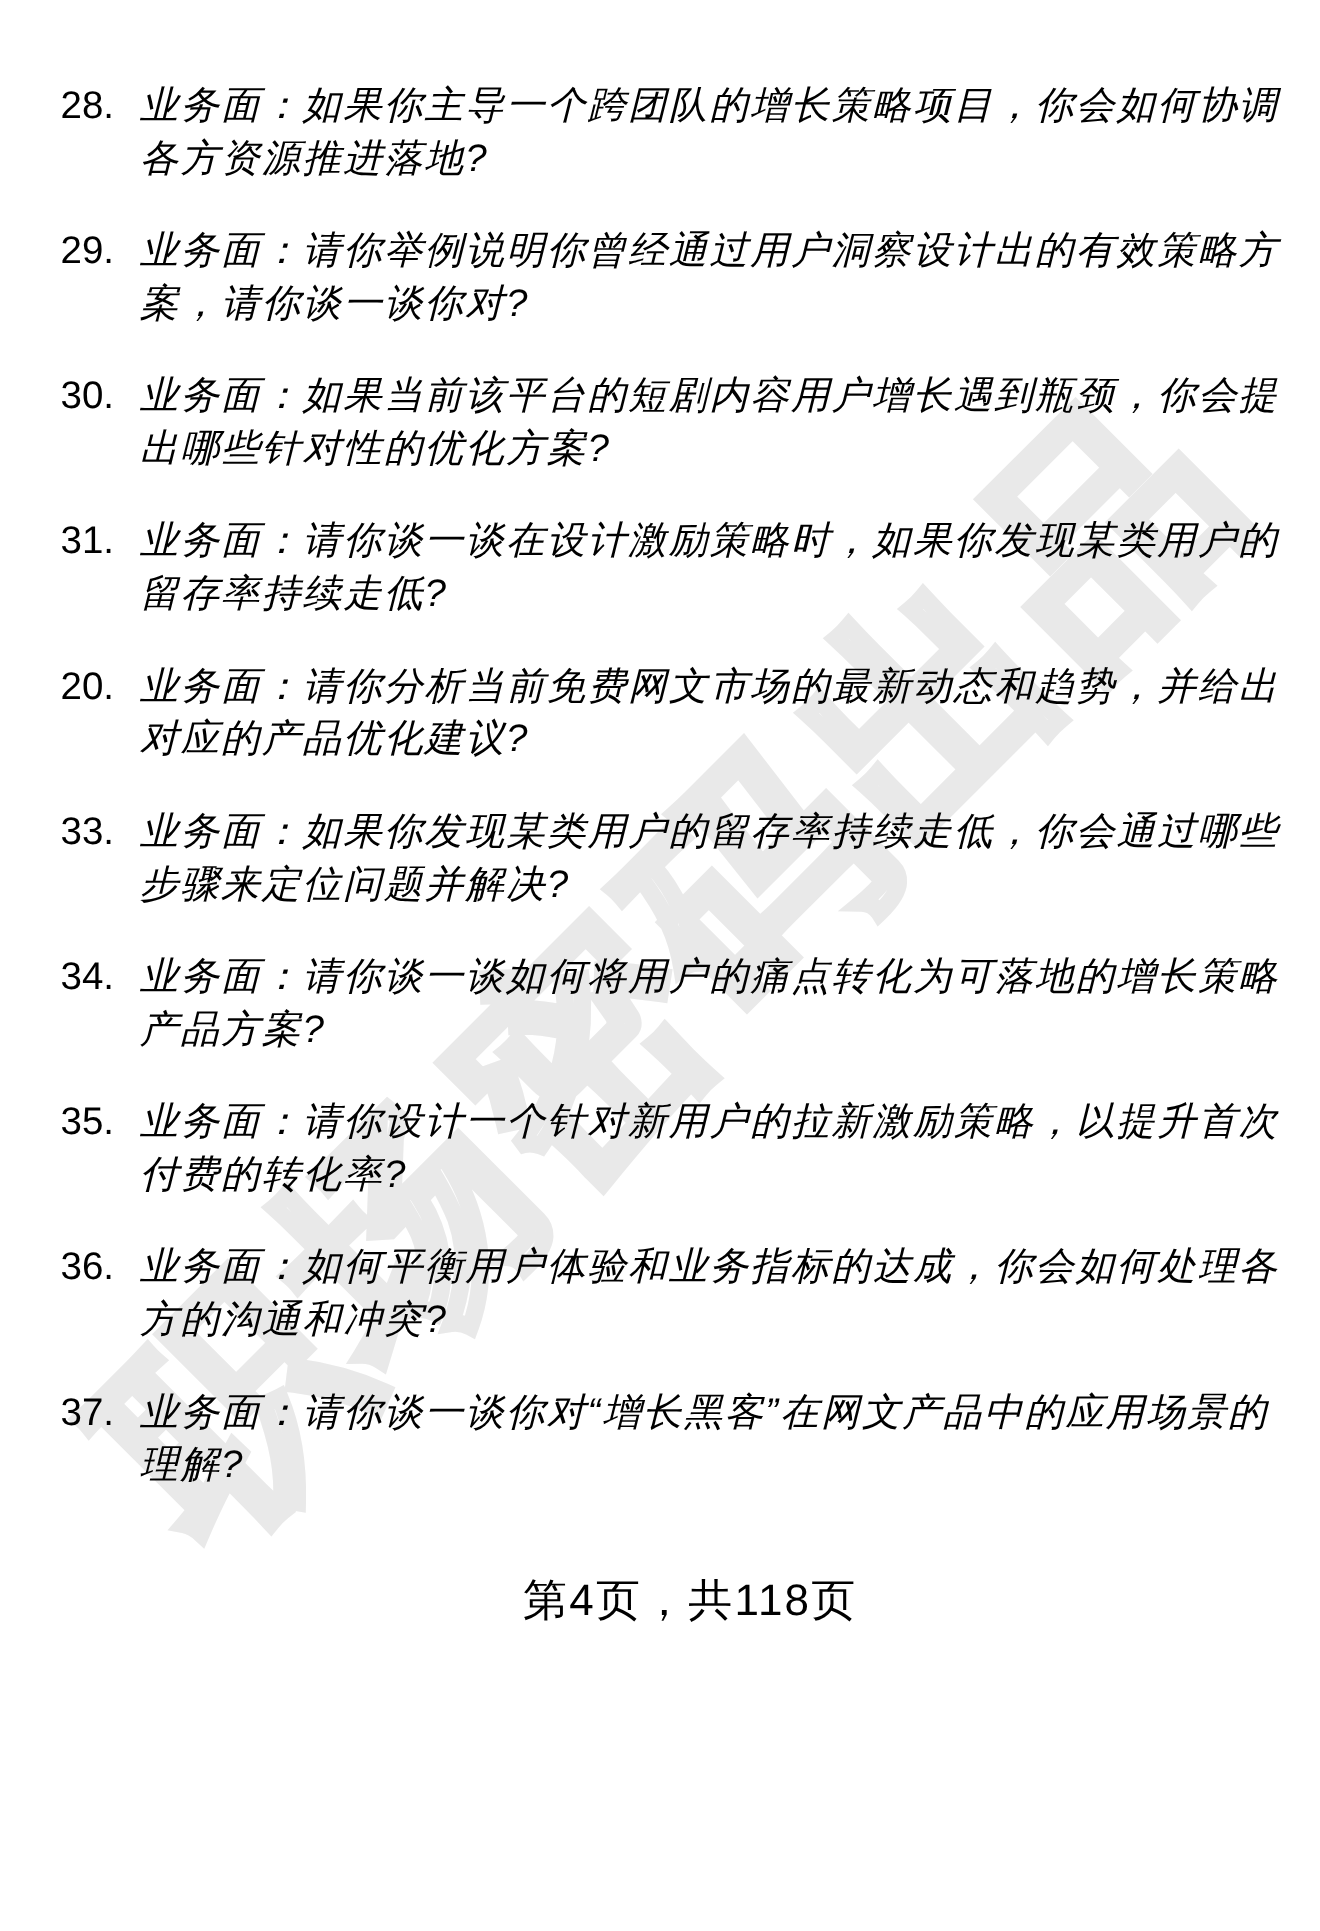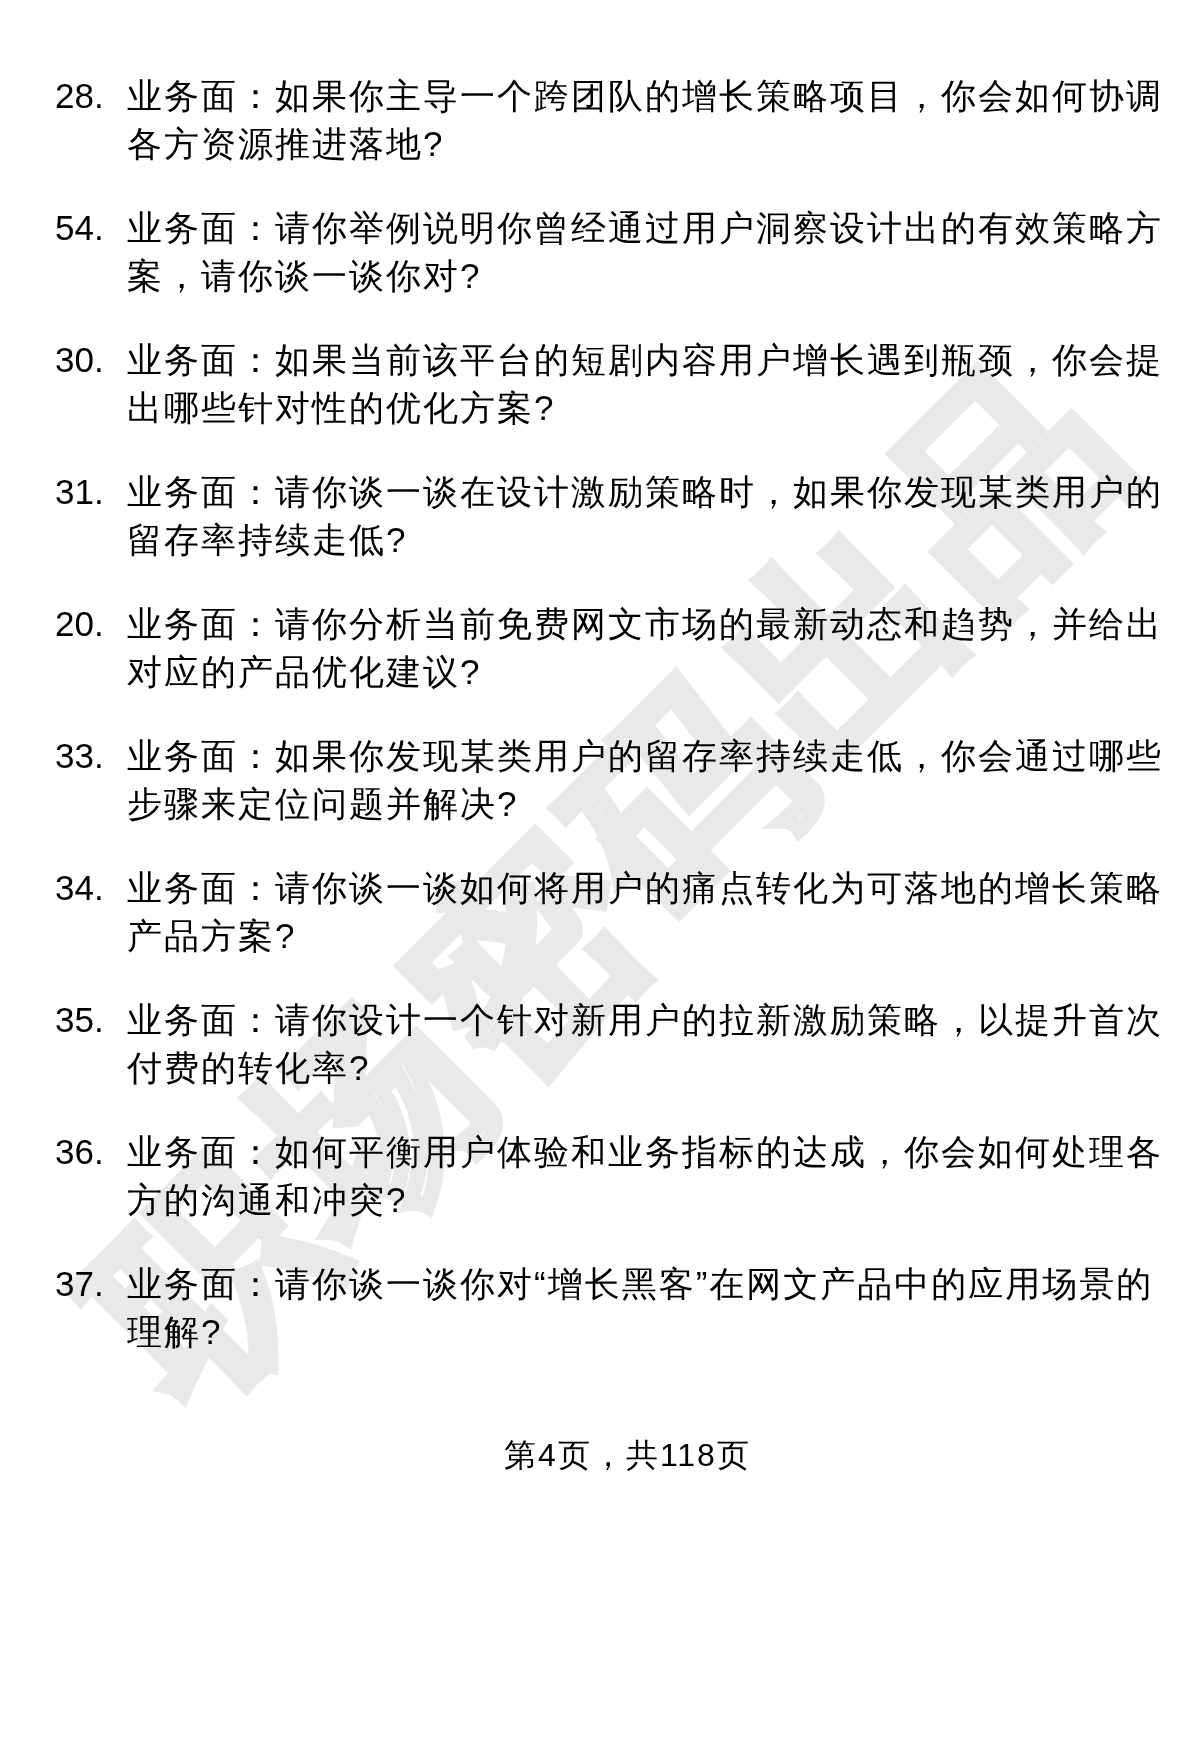--- a/index.html
+++ b/index.html
@@ -40,45 +40,46 @@
   .q-num {
     flex: 0 0 72px;
     width: 72px;
     letter-spacing: 0;
   }
   .q-text {
     width: 1045px;
     letter-spacing: 2px;
     word-break: break-all;
     overflow-wrap: anywhere;
+    font-style: italic;
   }
   .footer {
     width: 1145px;
     text-align: center;
     margin-top: 75px;
-    font-size: 32px;
+    font-size: 40px;
     line-height: 48px;
     letter-spacing: 2px;
   }
 </style>
 </head>
 <body>
 
 <svg class="watermark" width="1200" height="1755" viewBox="0 0 1200 1755" xmlns="http://www.w3.org/2000/svg">
   <text x="610" y="875" text-anchor="middle" dominant-baseline="central" transform="rotate(-45 610 875)" font-size="215" font-weight="900" letter-spacing="10" fill="none" stroke-width="9" stroke="#e9e9e9">职场密码出品</text>
 </svg>
 
 <main class="page">
   <ol class="questions" id="question-list">
       <li class="question-row">
         <span class="q-num">28.</span>
         <div class="q-text">业务面：如果你主导一个跨团队的增长策略项目，你会如何协调各方资源推进落地?</div>
       </li>
       <li class="question-row">
-        <span class="q-num">54.</span>
+        <span class="q-num">29.</span>
         <div class="q-text">业务面：请你举例说明你曾经通过用户洞察设计出的有效策略方案，请你谈一谈你对?</div>
       </li>
       <li class="question-row">
         <span class="q-num">30.</span>
         <div class="q-text">业务面：如果当前该平台的短剧内容用户增长遇到瓶颈，你会提出哪些针对性的优化方案?</div>
       </li>
       <li class="question-row">
         <span class="q-num">31.</span>
         <div class="q-text">业务面：请你谈一谈在设计激励策略时，如果你发现某类用户的留存率持续走低?</div>
       </li>

